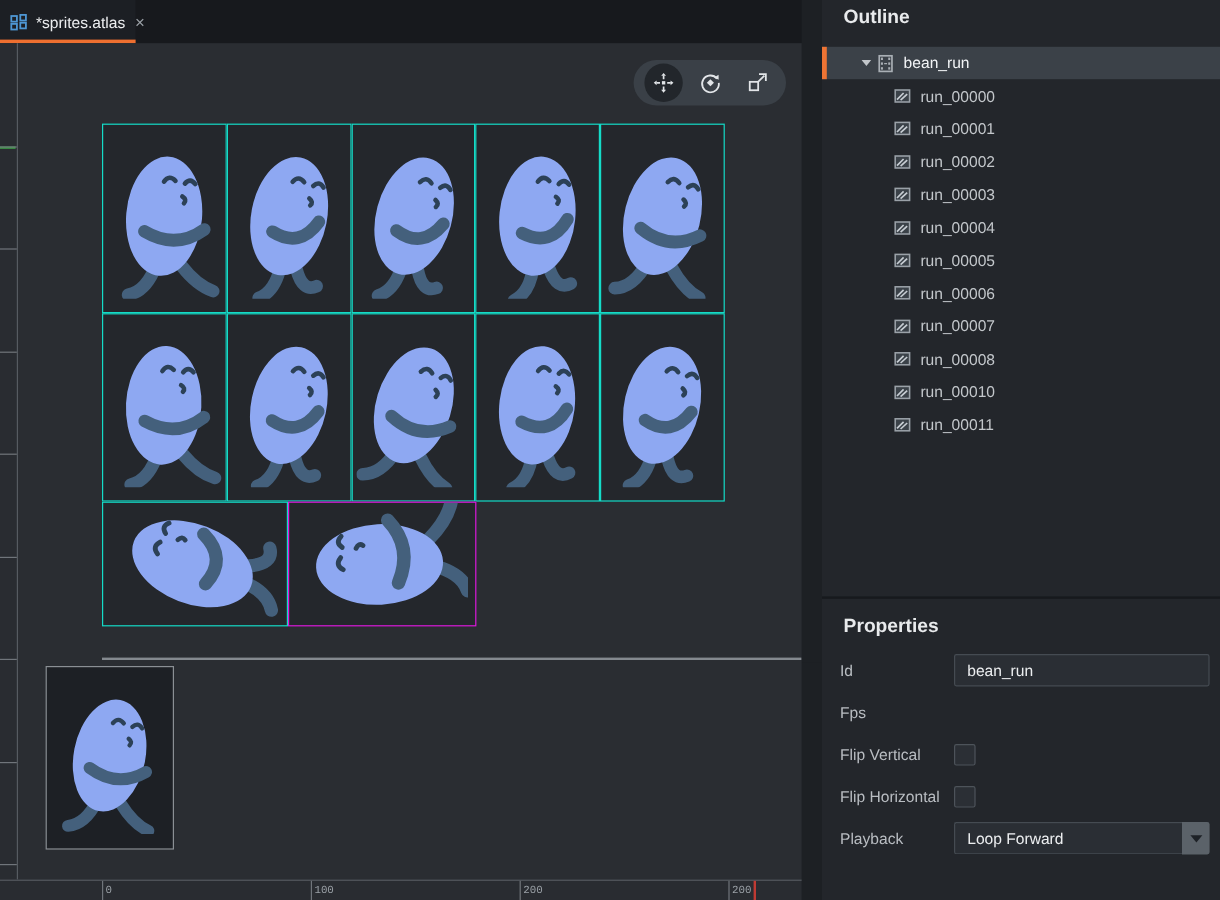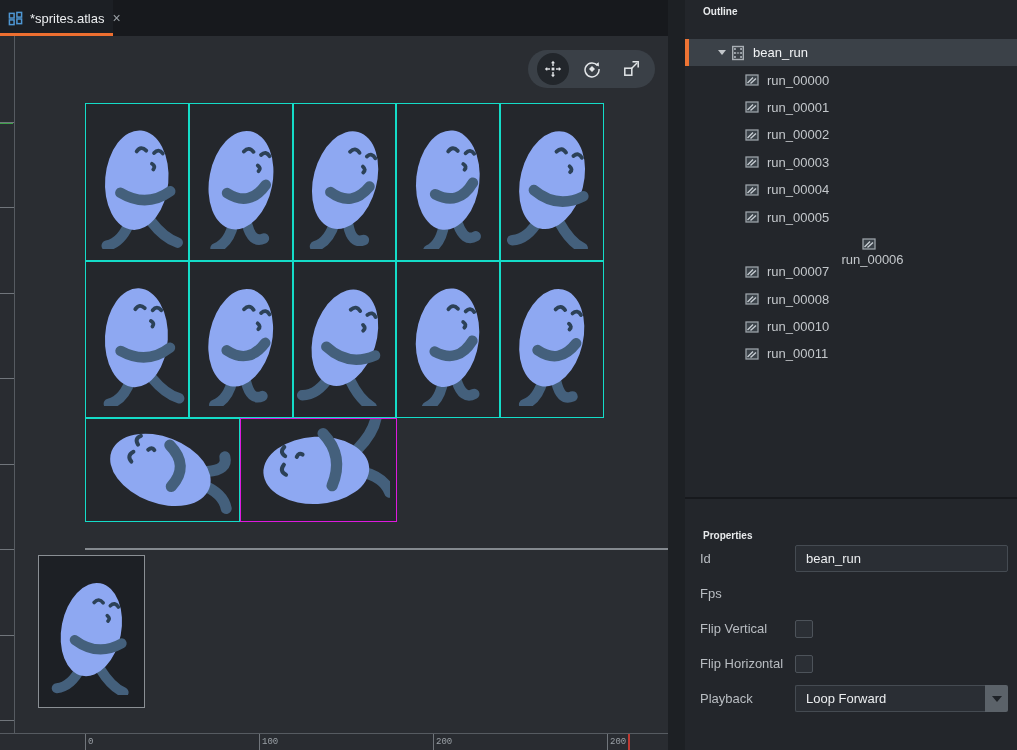--- a/index.html
+++ b/index.html
@@ -39,21 +39,21 @@
              border:1.5px solid #8a8f94; display:flex; align-items:center; justify-content:center; }
 
   .scene-toolbar { position:absolute; left:513px; top:14px; width:127px; height:38px; background:#3a4047;
                    border-radius:19px; display:flex; align-items:center; justify-content:space-around; padding:0 5px; }
   .tool { width:32px; height:32px; border-radius:50%; display:flex; align-items:center; justify-content:center; cursor:pointer; }
   .tool.active { background:#22262b; }
   .tool svg { width:18px; height:18px; }
 
   
   .rpanel { position:absolute; left:685px; top:0; width:332px; height:750px; background:#23262b; }
-  .panel-title { position:absolute; left:18px; color:#e8eaec; font-size:10px; font-weight:bold; }
+  .panel-title { position:absolute; left:18px; color:#e8eaec; font-size:16px; font-weight:bold; }
   .otree { position:absolute; left:0; top:39px; width:332px; }
   .orow { height:27.4px; display:flex; align-items:center; position:relative; cursor:pointer; color:#c3c7cb; font-size:13px; }
   .orow.selected { background:#3b4148; color:#f2f4f6; }
   .orow.selected .selbar { position:absolute; left:0; top:0; width:4px; height:100%; background:#ee7434; }
   .arrow { width:16px; flex:none; display:flex; align-items:center; justify-content:center; }
   .arrow i { display:block; width:0; height:0; border-left:4.5px solid transparent; border-right:4.5px solid transparent;
              border-top:5.5px solid #c2c6ca; }
   .oicon { width:16px; height:16px; flex:none; margin-right:7px; }
   .oicon svg { width:16px; height:16px; display:block; }
 
@@ -355,21 +355,21 @@
             <i></i>
           </span>
     <span class="oicon">
             <svg viewBox="0 0 16 16">
               <rect x="2" y="3" width="12" height="10" fill="#3b4249" stroke="#9aa1a8" stroke-width="1.3"></rect>
               <path d="M3.5 11 L9 5.5 M6.5 11.5 L12 6.5" stroke="#c6ccd2" stroke-width="1.4" fill="none"></path>
             </svg>
           </span>
     <span class="olabel">run_00005</span>
   </div>
-        <div class="orow" style="padding-left: 43px; flex-direction: column;">
+        <div class="orow" style="padding-left: 43px;">
     <span class="selbar"></span>
     <span class="arrow" style="visibility: hidden;">
             <i></i>
           </span>
     <span class="oicon">
             <svg viewBox="0 0 16 16">
               <rect x="2" y="3" width="12" height="10" fill="#3b4249" stroke="#9aa1a8" stroke-width="1.3"></rect>
               <path d="M3.5 11 L9 5.5 M6.5 11.5 L12 6.5" stroke="#c6ccd2" stroke-width="1.4" fill="none"></path>
             </svg>
           </span>
@@ -423,21 +423,21 @@
             <svg viewBox="0 0 16 16">
               <rect x="2" y="3" width="12" height="10" fill="#3b4249" stroke="#9aa1a8" stroke-width="1.3"></rect>
               <path d="M3.5 11 L9 5.5 M6.5 11.5 L12 6.5" stroke="#c6ccd2" stroke-width="1.4" fill="none"></path>
             </svg>
           </span>
     <span class="olabel">run_00011</span>
   </div>
       </div>
 
     <div class="pdivider"></div>
-    <div class="panel-title" style="top:530px">Properties</div>
+    <div class="panel-title" style="top:514px">Properties</div>
 
     <div class="form">
       <div class="frow">
         <span class="flabel">Id</span>
         <div class="ffield">bean_run</div>
       </div>
       <div class="frow">
         <span class="flabel">Fps</span>
       </div>
       <div class="frow">

